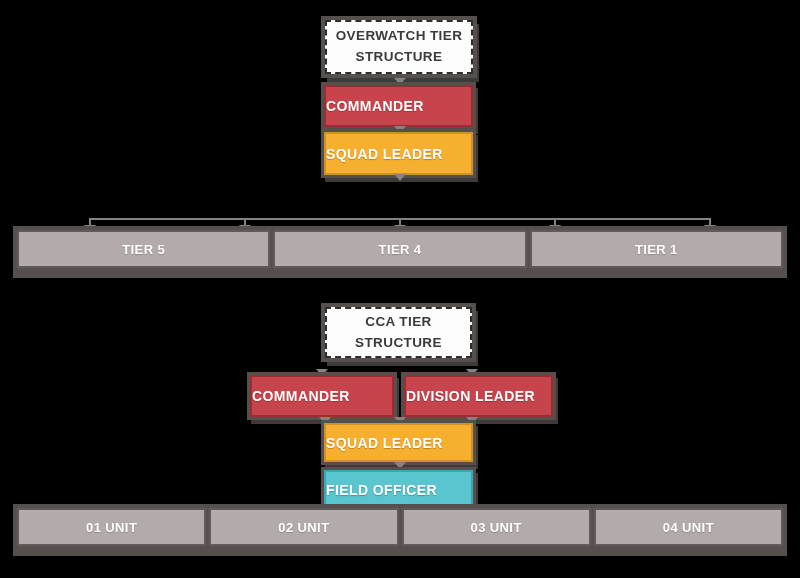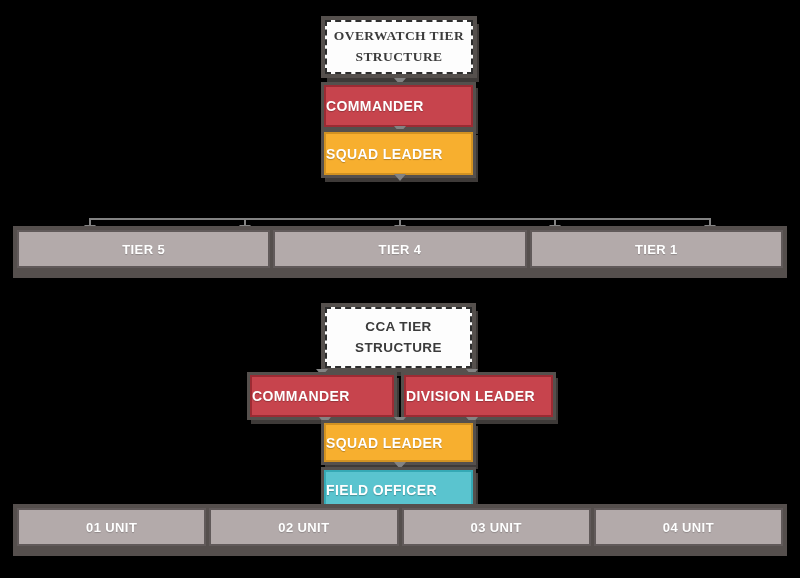--- a/index.html
+++ b/index.html
@@ -84,21 +84,21 @@
     border-left: 6px solid transparent;
     border-right: 6px solid transparent;
     border-top: 7px solid #838383;
   }
 </style>
 </head>
 <body>
 
 <div class="canvas">
 
-  <div class="header-box" style="left:325px; top:20px; width:148px; height:54px;font-family:Liberation Serif, serif;">
+  <div class="header-box" style="left:325px; top:20px; width:148px; height:54px;">
     <span class="header-text">OVERWATCH TIER
 STRUCTURE</span>
   </div>
 
   <div class="arrowhead" style="left:394px; top:78px;"></div>
 
   <div class="node red" style="left:324px; top:85px; width:149px; height:42px;">
     <span>COMMANDER</span>
   </div>
 
@@ -128,21 +128,21 @@
       <span>TIER 5</span>
     </div>
     <div class="gray-node">
       <span>TIER 4</span>
     </div>
     <div class="gray-node">
       <span>TIER 1</span>
     </div>
   </div>
 
-  <div class="header-box" style="left:325px; top:307px; width:147px; height:61px;">
+  <div class="header-box" style="left:325px; top:307px; width:147px; height:51px;">
     <span class="header-text">CCA TIER
 STRUCTURE</span>
   </div>
 
   <div class="arrowhead" style="left:316px; top:369px;"></div>
   <div class="arrowhead" style="left:466px; top:369px;"></div>
 
   <div class="node red" style="left:250px; top:375px; width:144px; height:42px;">
     <span>COMMANDER</span>
   </div>

